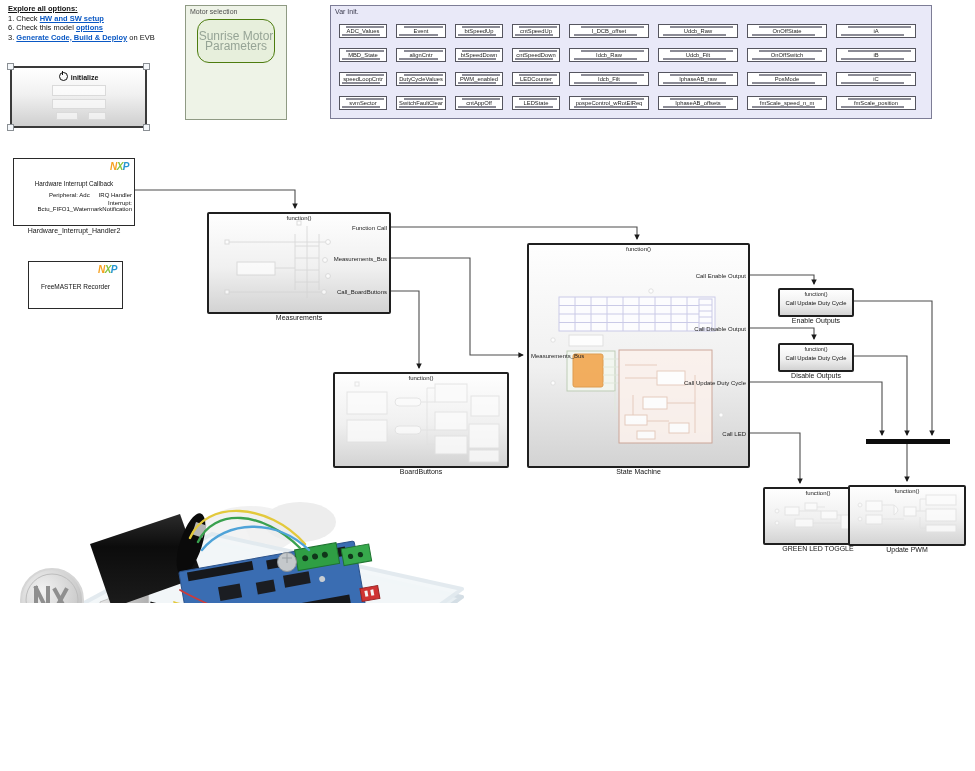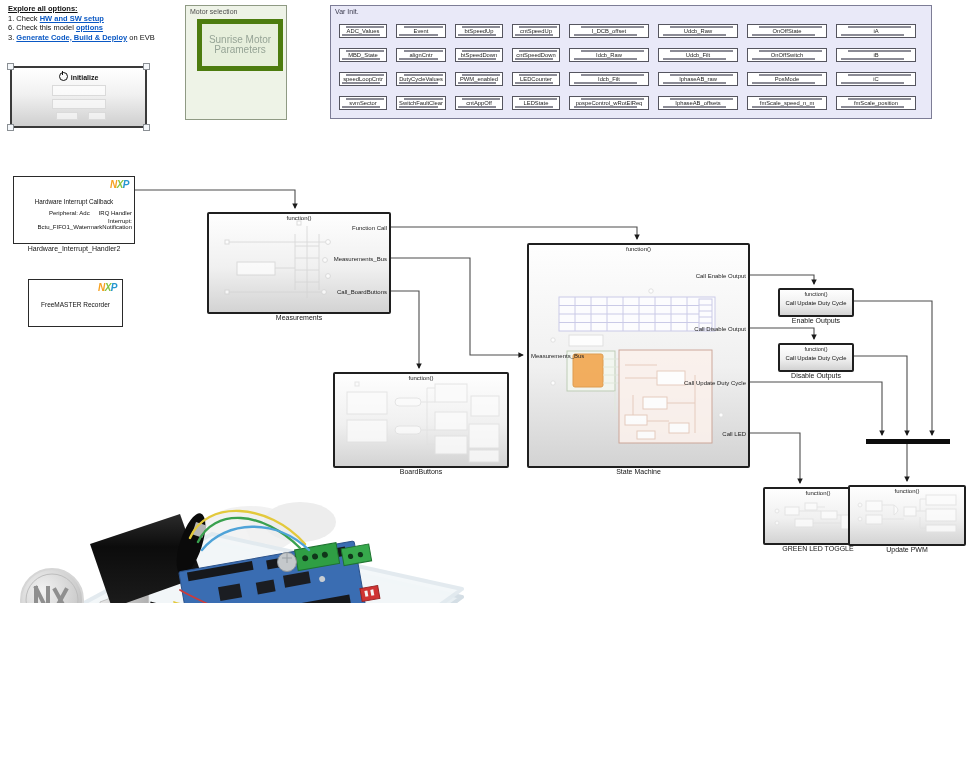--- a/index.html
+++ b/index.html
@@ -21,38 +21,38 @@
   .init-header{position:absolute;top:4px;left:0;right:0;text-align:center;font-size:7px;font-weight:bold;}
   .pwr{display:inline-block;position:relative;width:7px;height:7px;border:1.3px solid #111;
        border-radius:50%;vertical-align:-1px;margin-right:3px;}
   .pwr::after{content:"";position:absolute;left:2.1px;top:-2px;width:1.4px;height:4px;background:#111;}
   .ghost{position:absolute;border:1px solid #dadada;background:rgba(255,255,255,.6);}
 
   
   .panel{position:absolute;z-index:2;}
   .panel-title{position:absolute;left:4px;top:2px;font-size:7px;color:#4e4e4e;}
   .motor-panel{left:185px;top:5px;width:100px;height:113px;background:#eef3e7;border:1px solid #8f9a84;}
-  .motor-btn{position:absolute;left:11px;width:76px;height:42px;border:5px solid #4d7c0f;border-radius:0;
-    background:#e7efdc;color:#96a496;font-size:10px;display:flex;align-items:center;justify-content:center;
+  .motor-btn{position:absolute;left:11px;width:76px;height:42px;border:1px solid #4d7c0f;border-radius:12px;
+    background:#e7efdc;color:#96a496;font-size:12px;display:flex;align-items:center;justify-content:center;
     text-align:center;line-height:10px;cursor:pointer;}
   .motor-btn.b0{top:13px}.motor-btn.b1{top:66px}
 
   .var-panel{left:330px;top:5px;width:600px;height:112px;background:#e9e9f8;border:1px solid #7d7d96;}
   .var-panel .panel-title{color:#3b3b4e;}
   .var-grid{position:absolute;left:8px;top:18px;display:grid;
     grid-template-columns:48px 50px 48px 48px 80px 80px 80px 80px;
     grid-auto-rows:14px;column-gap:9px;row-gap:10px;}
   .dsm{position:relative;background:#fff;border:1px solid #55555f;display:flex;align-items:center;
        justify-content:center;cursor:pointer;}
   .dsm::before{content:"";position:absolute;left:14%;right:5%;top:1px;height:2.2px;background:#8b8b95;}
   .dsm::after{content:"";position:absolute;left:5%;right:14%;bottom:1px;height:2.2px;background:#8b8b95;}
   .dsm-label{font-size:5.8px;color:#222;white-space:nowrap;}
 
   
-  .nxp-block{position:absolute;background:#fff;border:1.3px solid #2a2a2a;z-index:2;font-size:6px;margin-top:18px;}
+  .nxp-block{position:absolute;background:#fff;border:1.3px solid #2a2a2a;z-index:2;font-size:6px;}
   .hw-block{left:13px;top:158px;width:120px;height:66px;}
   .fm-block{left:28px;top:261px;width:93px;height:46px;}
   .nxp-logo{position:absolute;top:2px;right:5px;font-weight:bold;font-style:italic;font-size:10px;letter-spacing:-0.5px;}
   .nxp-n{color:#f6a01f}.nxp-x{color:#85c441}.nxp-p{color:#2596cf}
   .hw-title{position:absolute;top:21px;left:0;right:0;text-align:center;font-size:6.3px;}
   .hw-row{position:absolute;top:33px;left:0;right:2px;display:flex;justify-content:flex-end;gap:9px;}
   .hw-int{position:absolute;top:41px;left:0;right:2px;text-align:right;}
   .fm-label{position:absolute;top:21px;left:0;right:0;text-align:center;font-size:6.5px;}
 
   

